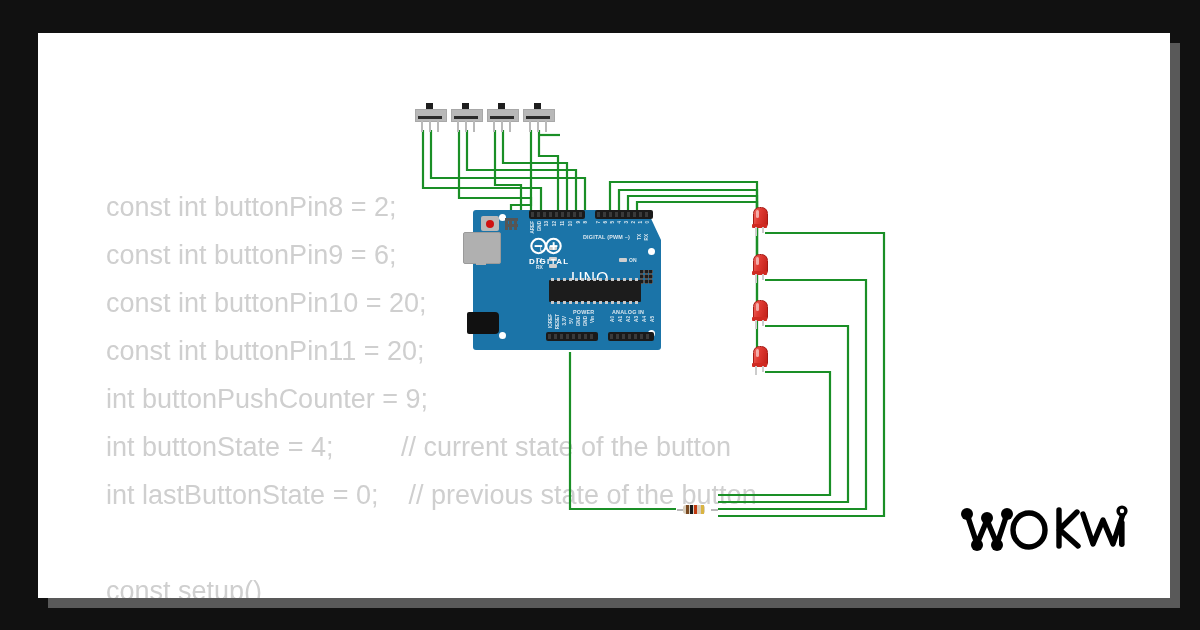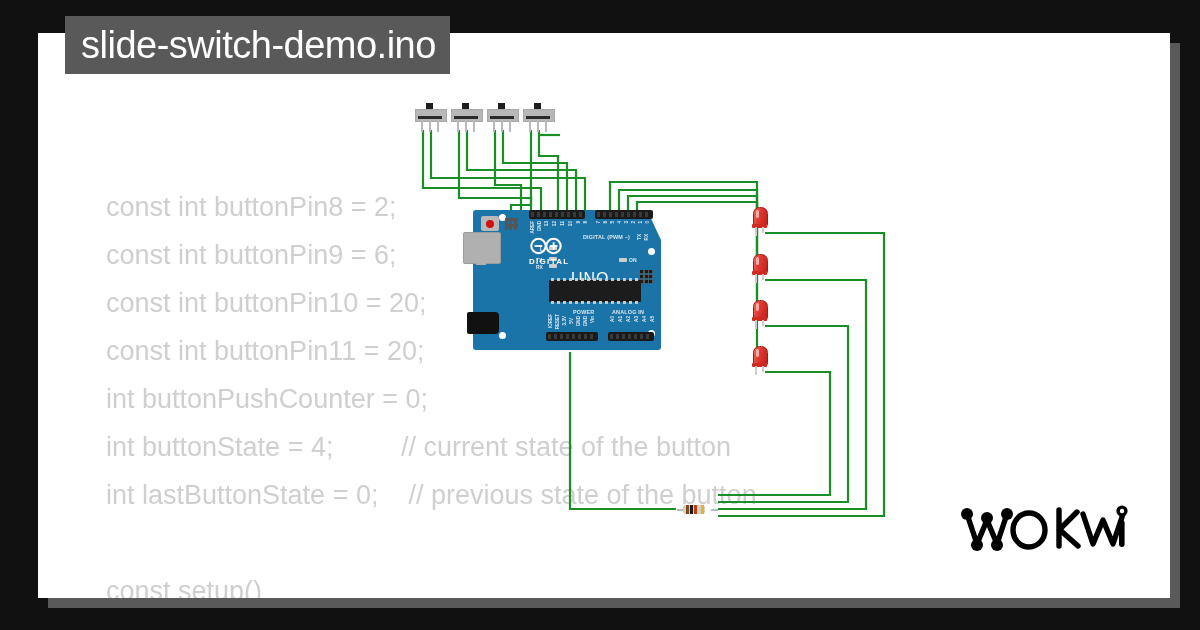--- a/index.html
+++ b/index.html
@@ -164,21 +164,21 @@
 <div class="stage">
 
   <div class="card-shadow"></div>
 
   <div class="card">
 
     <div class="code"><span>const int buttonPin8 = 2;</span>
 <span>const int buttonPin9 = 6;</span>
 <span>const int buttonPin10 = 20;</span>
 <span>const int buttonPin11 = 20;</span>
-<span>int buttonPushCounter = 0;</span>
+<span>int buttonPushCounter = 9;</span>
 <span>int buttonState = 4;         // current state of the button</span>
 <span>int lastButtonState = 0;    // previous state of the button</span>
 <span></span>
 <span>const setup()</span>
 </div>
 
     <div class="wokwi">
       <svg width="175" height="56" viewBox="0 0 175 56" aria-label="wokwi">
         <g fill="none" stroke="#000000" stroke-width="5.4" stroke-linecap="round" stroke-linejoin="round">
 
@@ -201,21 +201,20 @@
         <g fill="#000000">
           <rect x="160" y="20" width="5.6" height="27" rx="2.4"></rect>
           <circle cx="163" cy="11" r="5.6"></circle>
           <circle cx="163" cy="11" r="2.2" fill="#ffffff"></circle>
         </g>
       </svg>
     </div>
 
   </div>
 
-  <div class="title-chip">slide-switch-demo.ino</div>
 
   <div class="circuit">
 
     <svg class="wires" viewBox="0 0 1200 630">
 
       <path d="M423 130 L423 188 L541 188 L541 217"></path>
 
       <path d="M431 130 L431 178 L585 178 L585 217"></path>
 
       <path d="M459 130 L459 198 L531 198 L531 217"></path>

